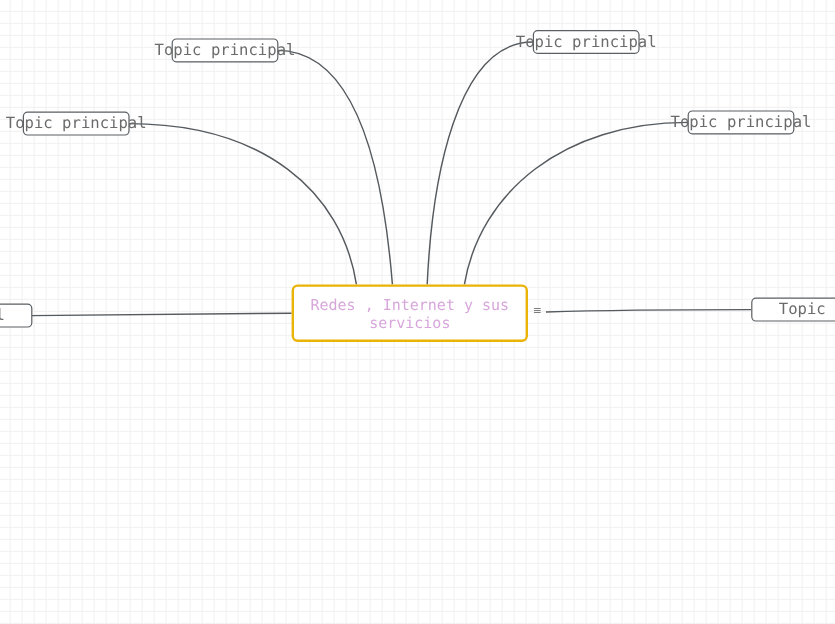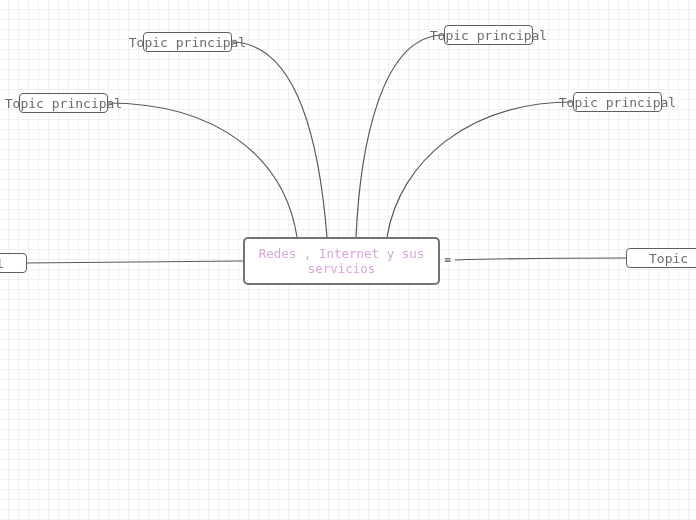--- a/index.html
+++ b/index.html
@@ -18,21 +18,21 @@
       background:#ffffff;
       border:1px solid #5a5f63;
       border-radius:4px;
       font-family:"DejaVu Sans Mono", "Liberation Mono", monospace;
       color:#6b6b6b;
       display:flex; align-items:center; justify-content:center;
       white-space:nowrap;
     }
     .topic { font-size:13px; height:20px; padding:0 22px; }
     .central {
-      border:2px solid #737373; border-radius:5px;
+      border:2px solid #eab308; border-radius:5px;
       color:#d7a6db; font-size:12.5px; line-height:15px;
       text-align:center; white-space:normal; padding:16px 8px;
     }
     .collapse {
       position:absolute; font-family:"DejaVu Sans", sans-serif;
       font-size:9px; color:#555; line-height:9px;
     }
   </style>
 </head>
 <body>

